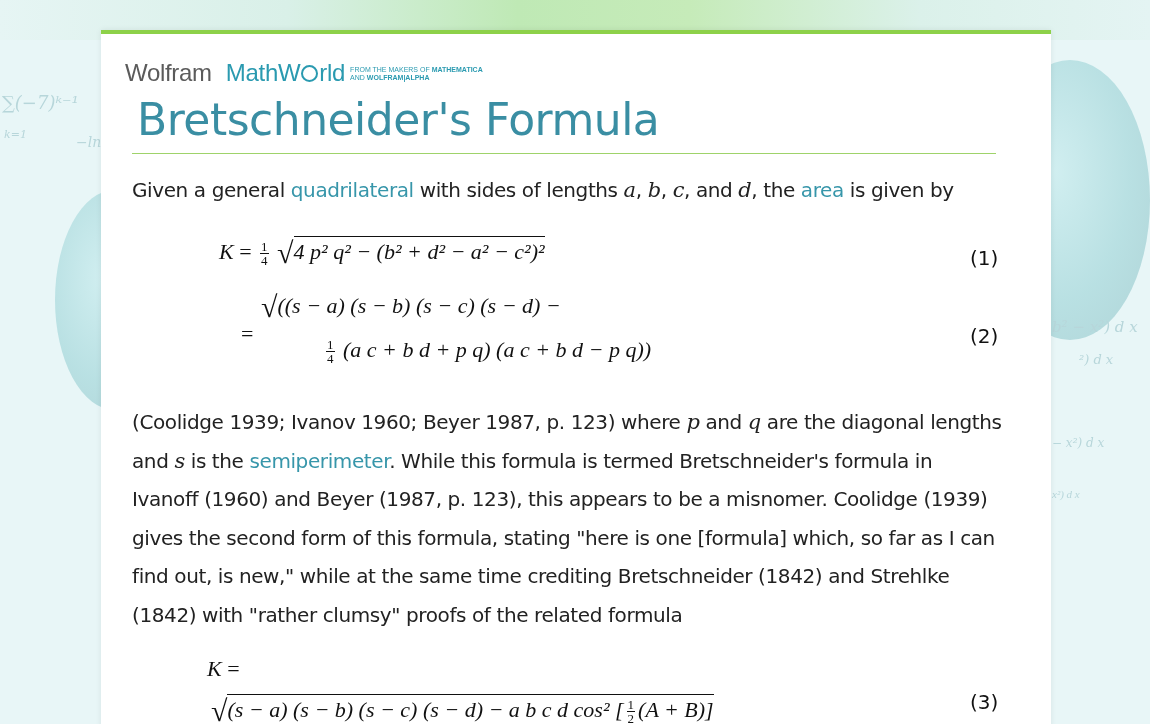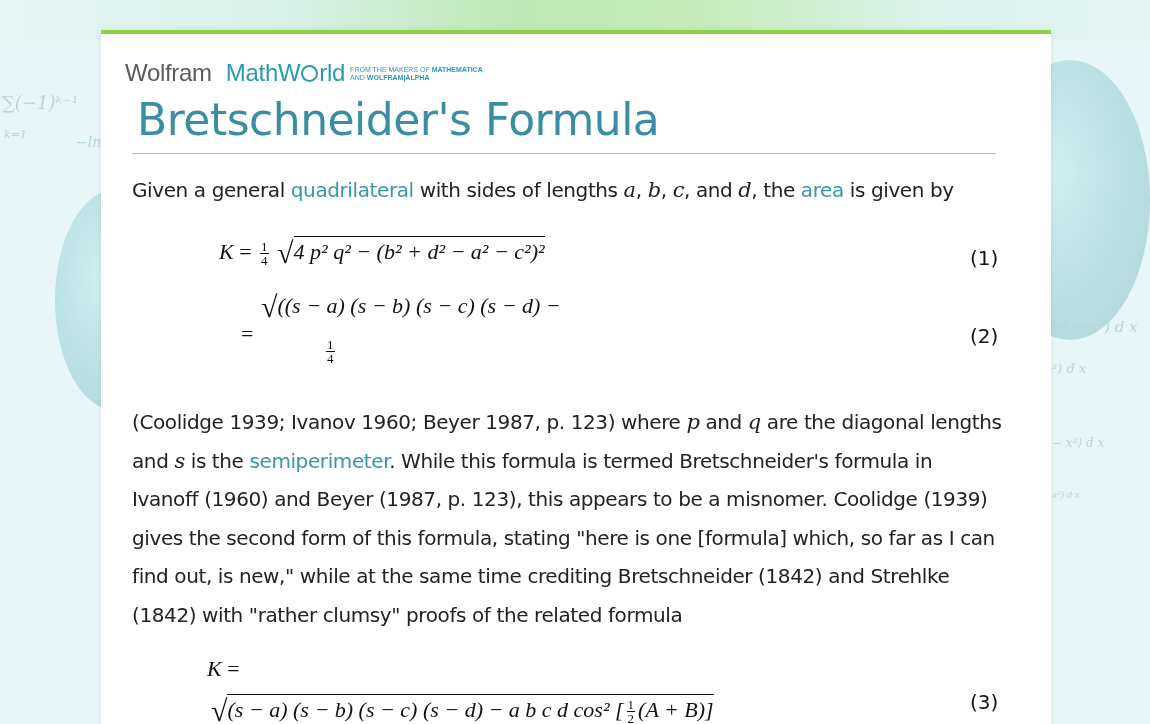--- a/index.html
+++ b/index.html
@@ -52,25 +52,25 @@
   .frac .n { border-bottom:1px solid #111; padding:0 1px; }
   .sqrt { display:inline-block; border-top:1.3px solid #111; padding-top:2px; }
   .rad { font-size:30px; display:inline-block; vertical-align:-4px; }
 </style>
 </head>
 <body>
 
 <div class="bg-top"></div>
 <div class="blob" style="left:55px;top:190px;width:120px;height:220px;"></div>
 <div class="blob" style="left:990px;top:60px;width:160px;height:280px;"></div>
-<div class="bg-math" style="left:2px;top:92px;font-size:18px;">∑(−1)ᵏ⁻¹</div>
+<div class="bg-math" style="left:2px;top:92px;font-size:18px;">∑(−7)ᵏ⁻¹</div>
 <div class="bg-math" style="left:4px;top:128px;font-size:11px;">k=1</div>
 <div class="bg-math" style="left:76px;top:134px;font-size:14px;">−ln</div>
 <div class="bg-math" style="left:1052px;top:318px;font-size:15px;">b² − x²)  d x</div>
-<div class="bg-math" style="left:1052px;top:361px;font-size:13px;">²)  d x</div>
+<div class="bg-math" style="left:1052px;top:352px;font-size:13px;padding-left:27px;">²)  d x</div>
 <div class="bg-math" style="left:1052px;top:436px;font-size:12px;">− x²)  d x</div>
 <div class="bg-math" style="left:1052px;top:488px;font-size:11px;font-family:Liberation Serif, serif;">x²)  d x</div>
 
 <div class="card">
 
   <a class="logo">
     <span class="w">Wolfram</span>
     <span class="m"><span>MathW</span><span class="globe"></span><span>rld</span></span>
     <span class="tag">
       <span>FROM THE MAKERS OF </span><b>MATHEMATICA</b><br>
@@ -91,20 +91,21 @@
     <span class="rad">√</span><span class="sqrt"><i>4 p² q² − (b² + d² − a² − c²)²</i></span>
   </div>
   <div class="eqnum" style="top:212px;">(1)</div>
 
   <div class="eq" style="left:140px;top:287px;">=</div>
   <div class="eq" style="left:160px;top:256px;">
     <span class="rad">√</span><i>((s − a) (s − b) (s − c) (s − d) −</i>
   </div>
   <div class="eq" style="left:222px;top:303px;">
     <span class="frac"><span class="n">1</span><span>4</span></span>
+    <i>(a c + b d + p q) (a c + b d − p q))</i>
   </div>
   <div class="eqnum" style="top:290px;">(2)</div>
 
   <p class="para" style="top:369px;">
     <span>(Coolidge 1939; Ivanov 1960; Beyer 1987, p. 123) where </span><span class="mi">p</span><span> and </span><span class="mi">q</span><span> are the diagonal lengths and </span><span class="mi">s</span><span> is the </span><a>semiperimeter</a><span>. While this formula is termed Bretschneider's formula in Ivanoff (1960) and Beyer (1987, p. 123), this appears to be a misnomer. Coolidge (1939) gives the second form of this formula, stating "here is one [formula] which, so far as I can find out, is new," while at the same time crediting Bretschneider (1842) and Strehlke (1842) with "rather clumsy" proofs of the related formula</span>
   </p>
 
   <div class="eq" style="left:106px;top:622px;">
     <i>K</i> <span>=</span>
   </div>

